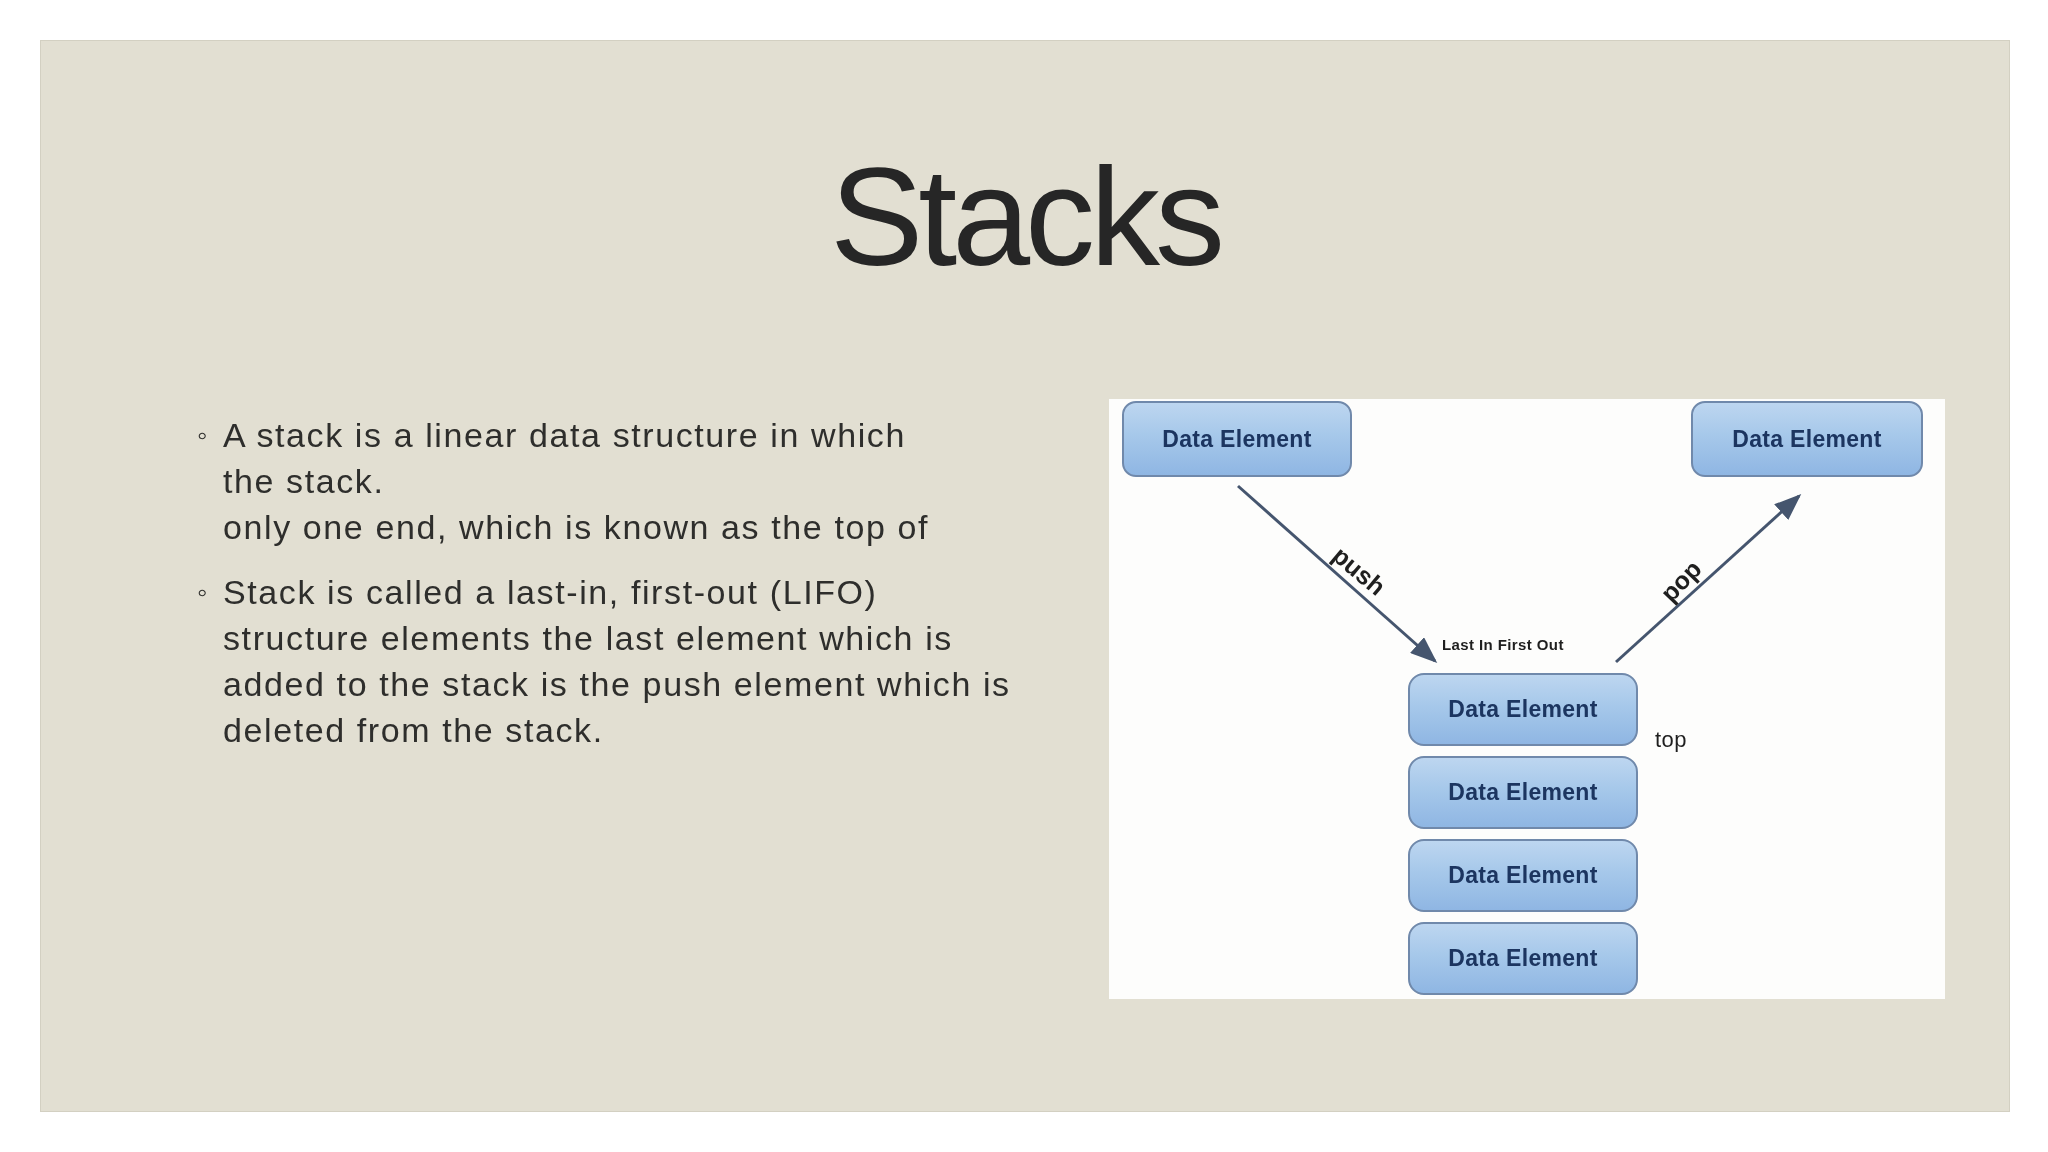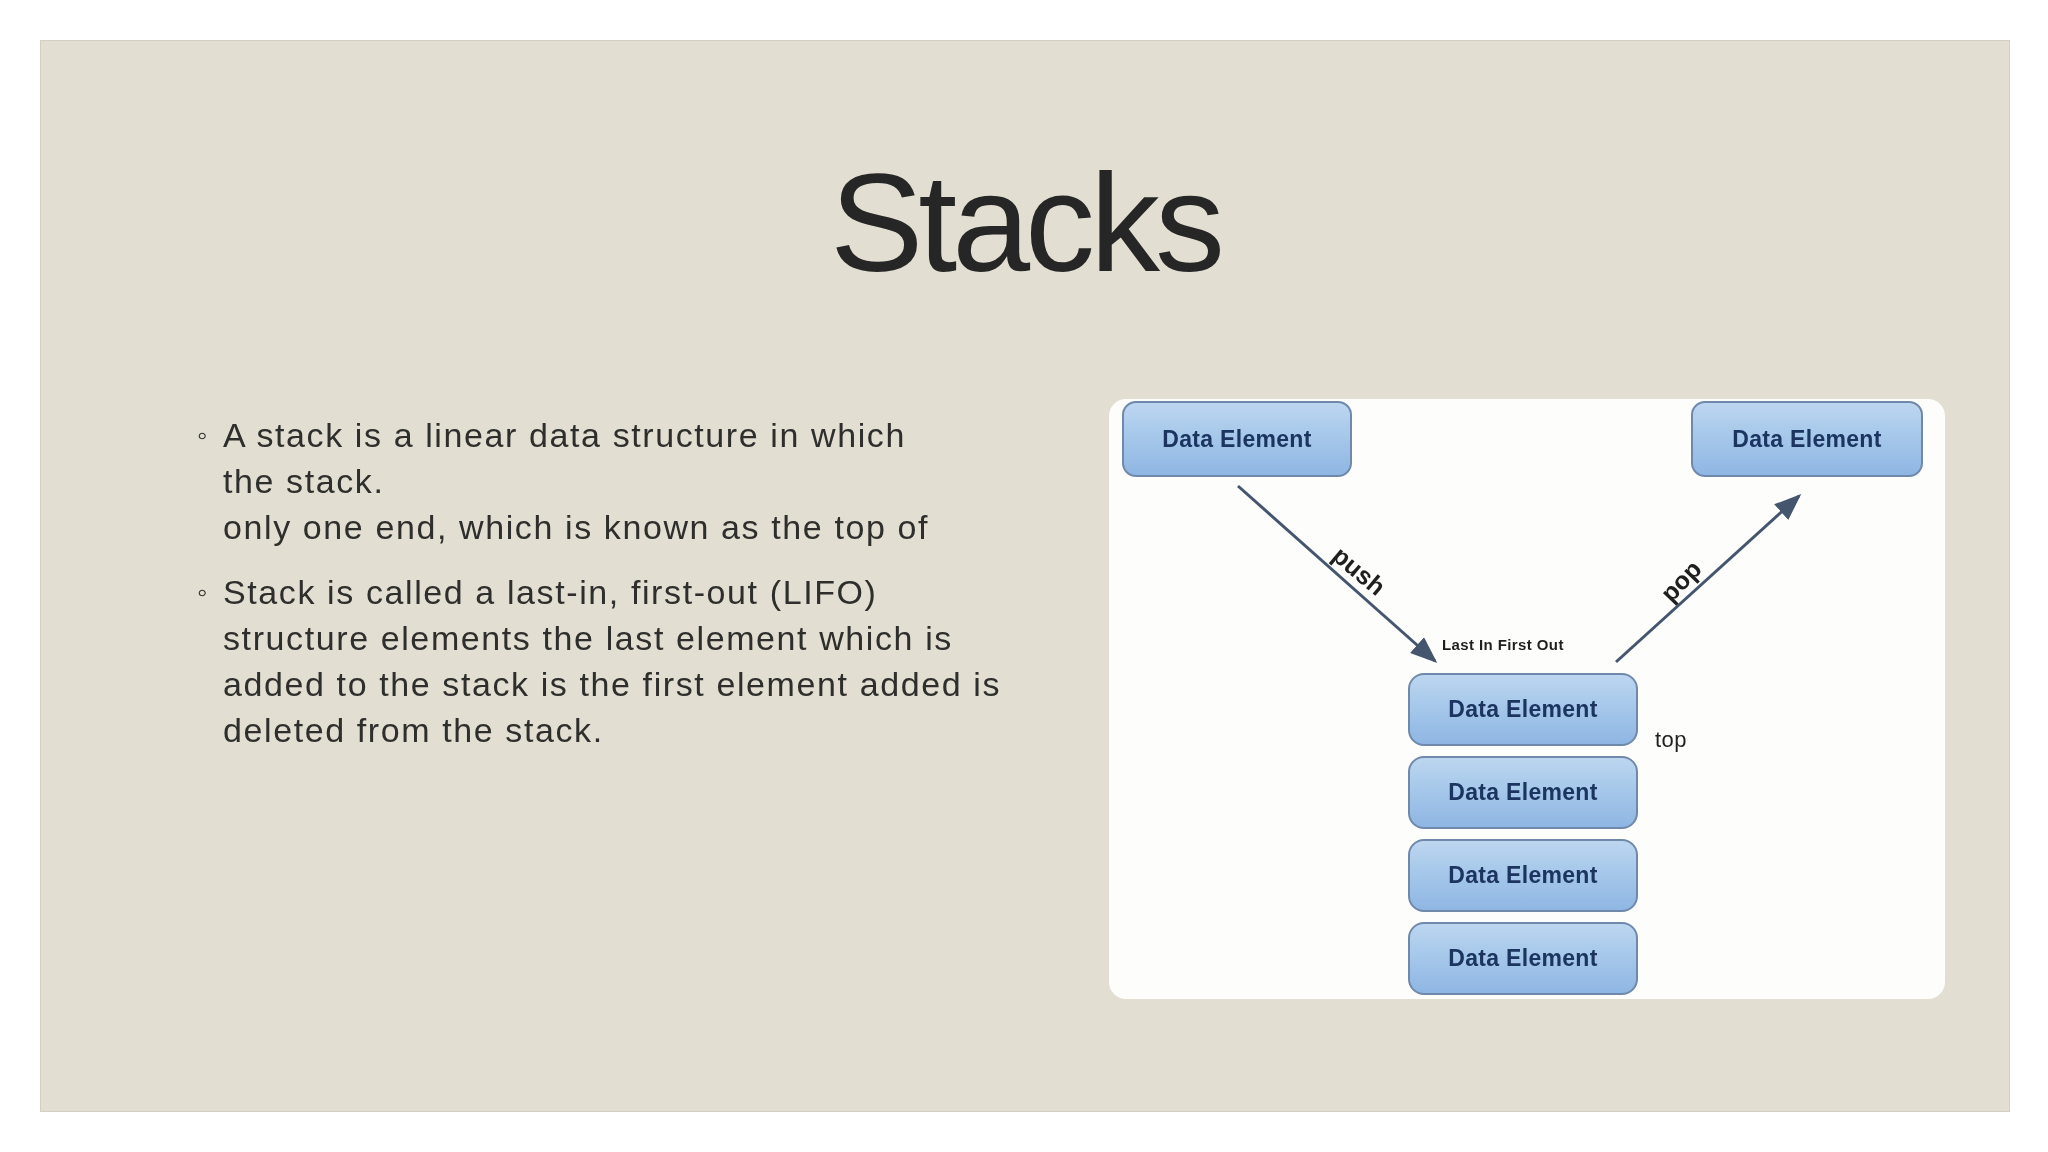--- a/index.html
+++ b/index.html
@@ -13,21 +13,21 @@
 
   .slide {
     position: absolute; left: 40px; top: 40px;
     width: 1970px; height: 1072px;
     background: var(--slide-bg, #e2dfd2);
     border: 1px solid var(--slide-border, #d3d0c2);
     box-sizing: border-box;
   }
 
   .title {
-    position: absolute; top: 101px; left: 0; right: 0;
+    position: absolute; top: 95px; left: 0; right: 0;
     margin: 0; text-align: center;
     font-size: 140px; font-weight: 400; letter-spacing: -5px;
     line-height: 1.15;
     color: var(--title-color, #262626);
   }
 
   .bullets {
     position: absolute; left: 156px; top: 371px; width: 860px;
   }
   .bullet { display: flex; align-items: flex-start; }
@@ -39,21 +39,20 @@
   }
   .bullet-text {
     font-size: 34px; line-height: 46px; letter-spacing: 1.6px;
     color: var(--body-text, #2e2e2c);
   }
 
   .diagram {
     position: absolute; left: 1068px; top: 358px;
     width: 836px; height: 600px;
     background: var(--panel-bg, #fdfdfc);
-    border-radius: 17px;
   }
   .arrows { position: absolute; left: 0; top: 0; width: 836px; height: 600px; }
   .arrows line { stroke: var(--arrow, #45556e); stroke-width: 3; }
   #ah path { fill: var(--arrow, #45556e); }
 
   .debox {
     position: absolute; box-sizing: border-box;
     display: flex; align-items: center; justify-content: center;
     background: linear-gradient(180deg,
       var(--box-fill-top, #bdd6f0) 0%,
@@ -103,21 +102,21 @@
           <div>A stack is a linear data structure in which</div>
           <div>the stack.</div>
           <div>only one end, which is known as the top of</div>
         </div>
       </div>
       <div class="bullet">
         <span class="marker">◦</span>
         <div class="bullet-text">
           <div>Stack is called a last-in, first-out (LIFO)</div>
           <div>structure elements the last element which is</div>
-          <div>added to the stack is the first element added is</div>
+          <div>added to the stack is the push element which is</div>
           <div>deleted from the stack.</div>
         </div>
       </div>
     </div>
 
     <div class="diagram">
 
       <svg class="arrows" viewBox="0 0 836 600" xmlns="http://www.w3.org/2000/svg">
         <defs>
           <marker id="ah" markerWidth="9" markerHeight="7" refX="8" refY="3.5" orient="auto" markerUnits="strokeWidth">

